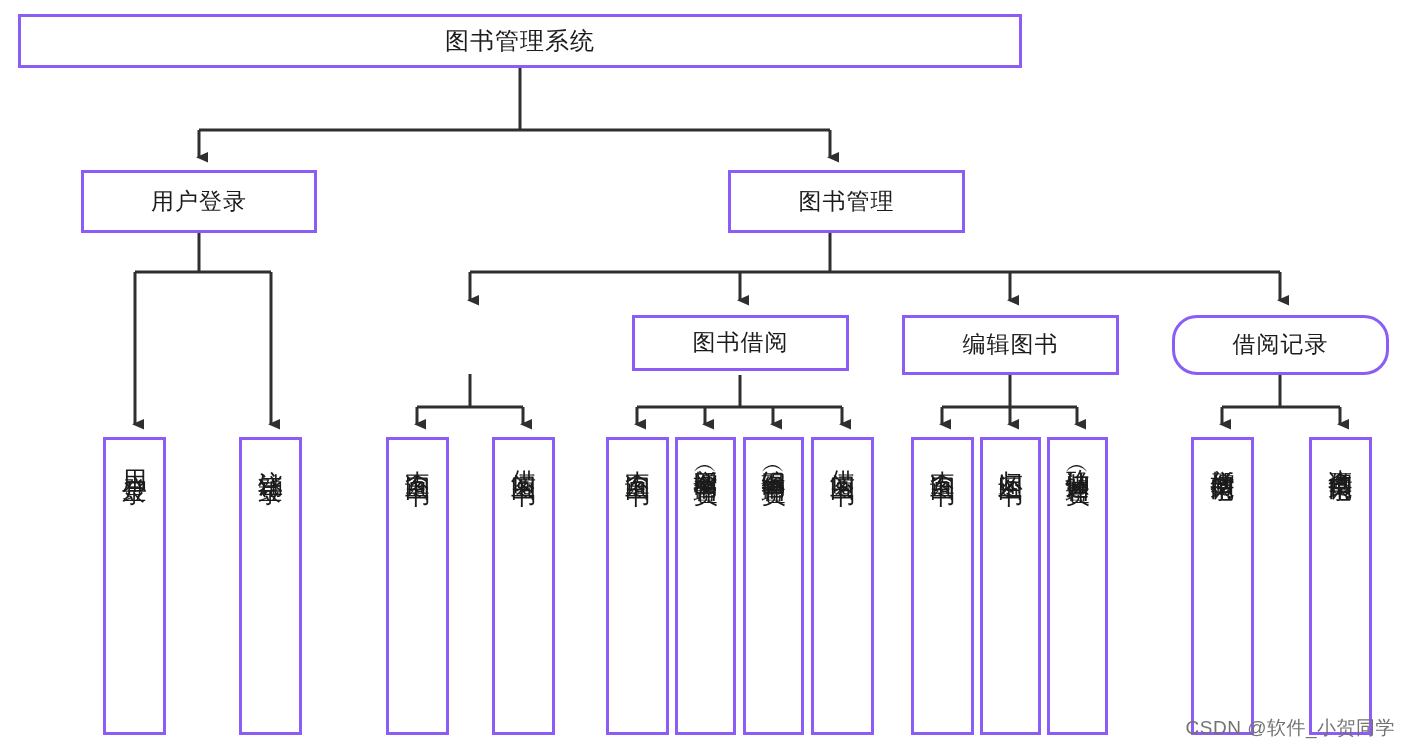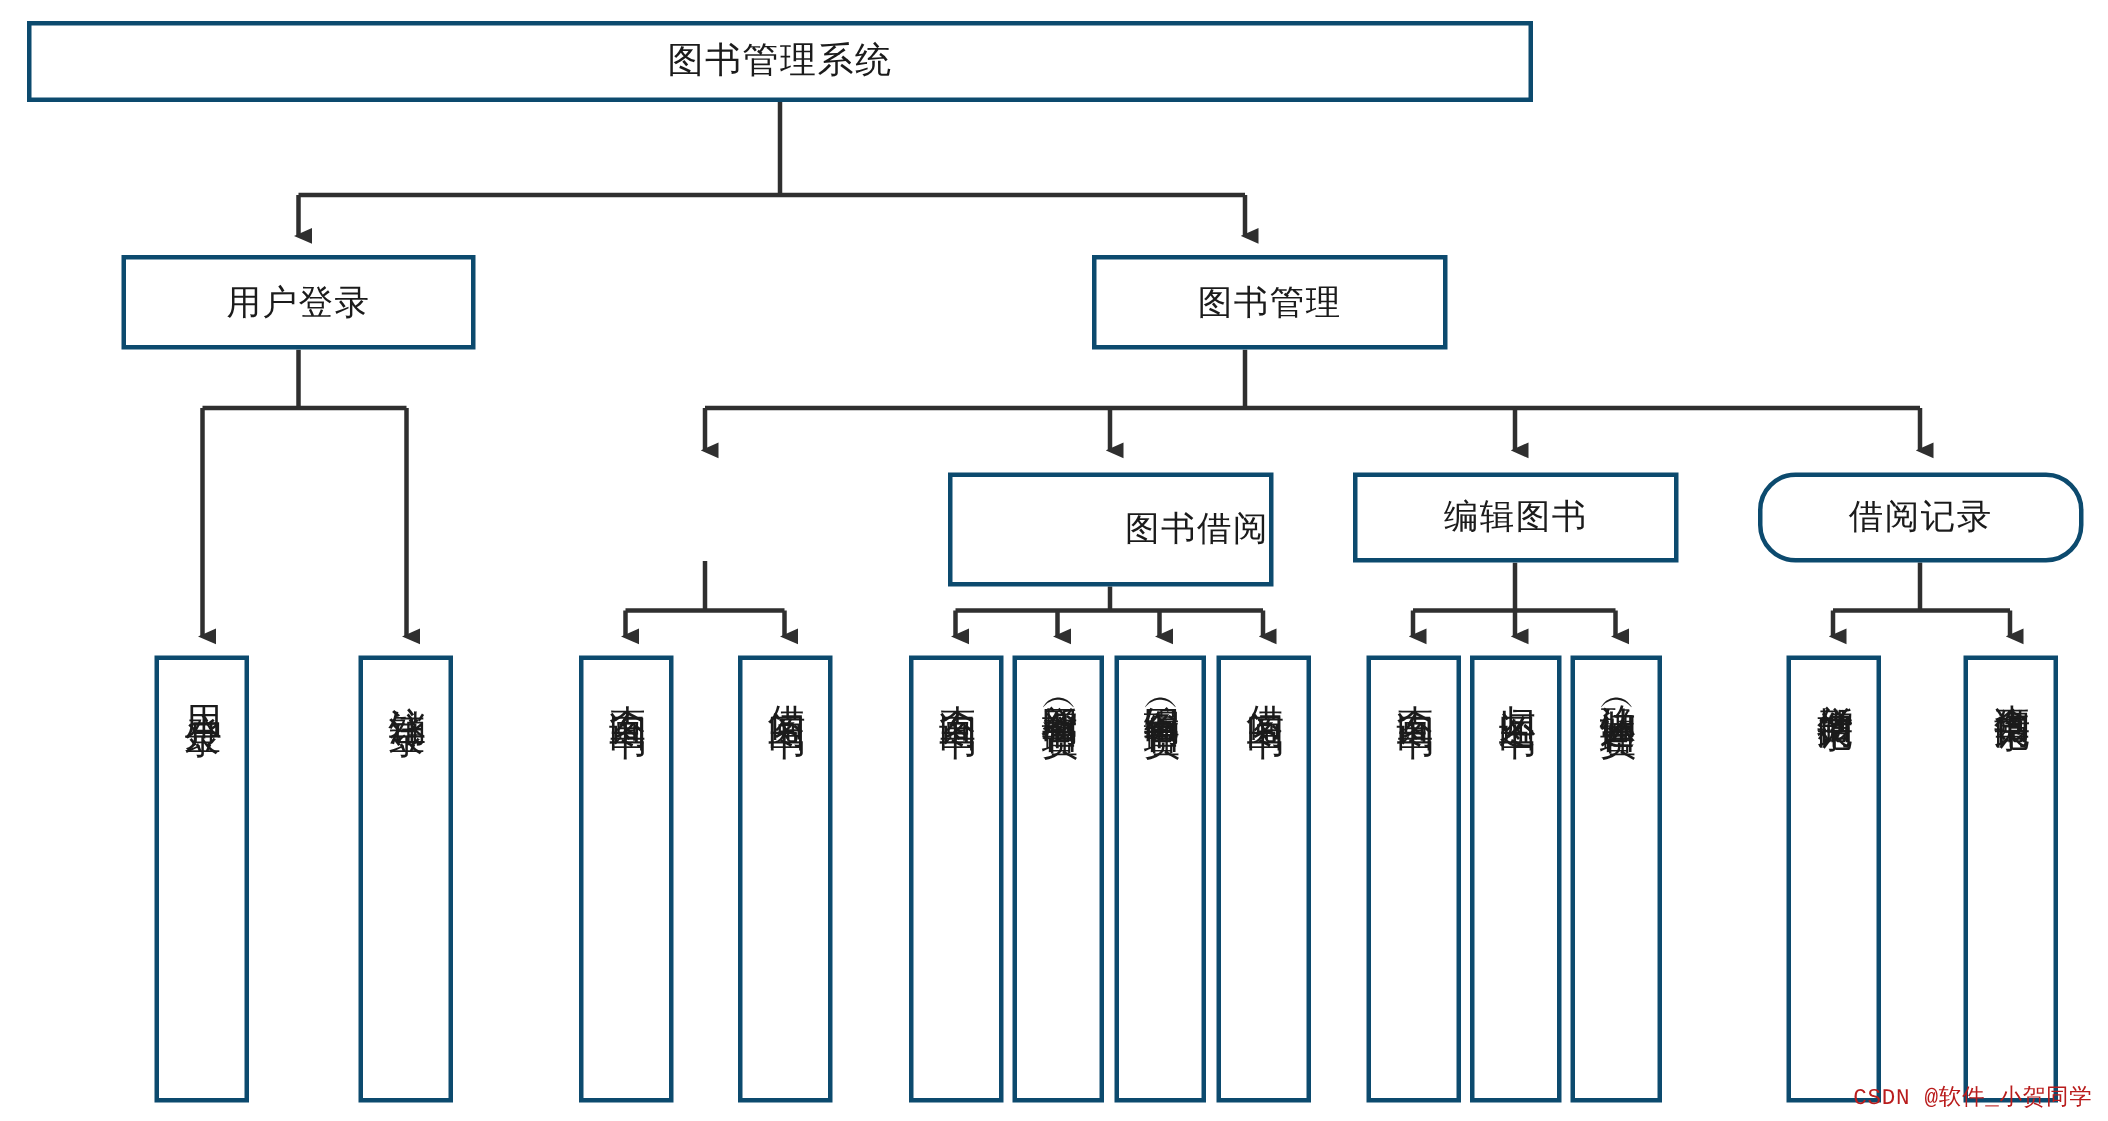--- a/index.html
+++ b/index.html
@@ -23,21 +23,21 @@
     left: 0;
     top: 0;
     width: 1405px;
     height: 747px;
     pointer-events: none;
   }
   .node {
     position: absolute;
     box-sizing: border-box;
     background: #ffffff;
-    border: 3px solid #0c4a6e;
+    border: 3px solid #8b5cf6;
     display: flex;
     align-items: center;
     justify-content: center;
     color: #1b1b1b;
     z-index: 2;
   }
   .node .label {
     display: block;
     text-align: center;
     line-height: 1.18;
@@ -66,26 +66,26 @@
     max-height: 100%;
   }
   .node.vert.tall .label {
     font-size: 24px;
     letter-spacing: 2px;
   }
   .watermark {
     position: absolute;
     right: 10px;
     bottom: 6px;
-    font-size: 15px;
-    color: #b91c1c;
+    font-size: 19px;
+    color: #737373;
     letter-spacing: 0.5px;
     z-index: 5;
     white-space: nowrap;
-    font-family: Liberation Mono, monospace;
+    font-family: Liberation Sans, sans-serif;
   }
 </style>
 </head>
 <body>
 
 <div id="canvas">
 
   <svg id="edges" viewBox="0 0 1405 747" xmlns="http://www.w3.org/2000/svg">
     <defs>
       <marker id="arrow" markerWidth="12" markerHeight="12" refX="5.5" refY="9" orient="auto" markerUnits="userSpaceOnUse">
@@ -143,21 +143,21 @@
 
   <div class="node horiz" style="left:81px; top:170px; width:236px; height:63px;">
     <span class="label">用户登录</span>
   </div>
 
   <div class="node horiz" style="left:728px; top:170px; width:237px; height:63px;">
     <span class="label">图书管理</span>
   </div>
 
 
-  <div class="node horiz" style="left:632px; top:315px; width:217px; height:76px;justify-content:flex-end;">
+  <div class="node horiz" style="left:632px; top:315px; width:217px; height:56px;">
     <span class="label">图书借阅</span>
   </div>
 
   <div class="node horiz" style="left:902px; top:315px; width:217px; height:60px;">
     <span class="label">编辑图书</span>
   </div>
 
   <div class="node horiz" style="left:1172px; top:315px; width:217px; height:60px;border-radius:25px;">
     <span class="label">借阅记录</span>
   </div>

